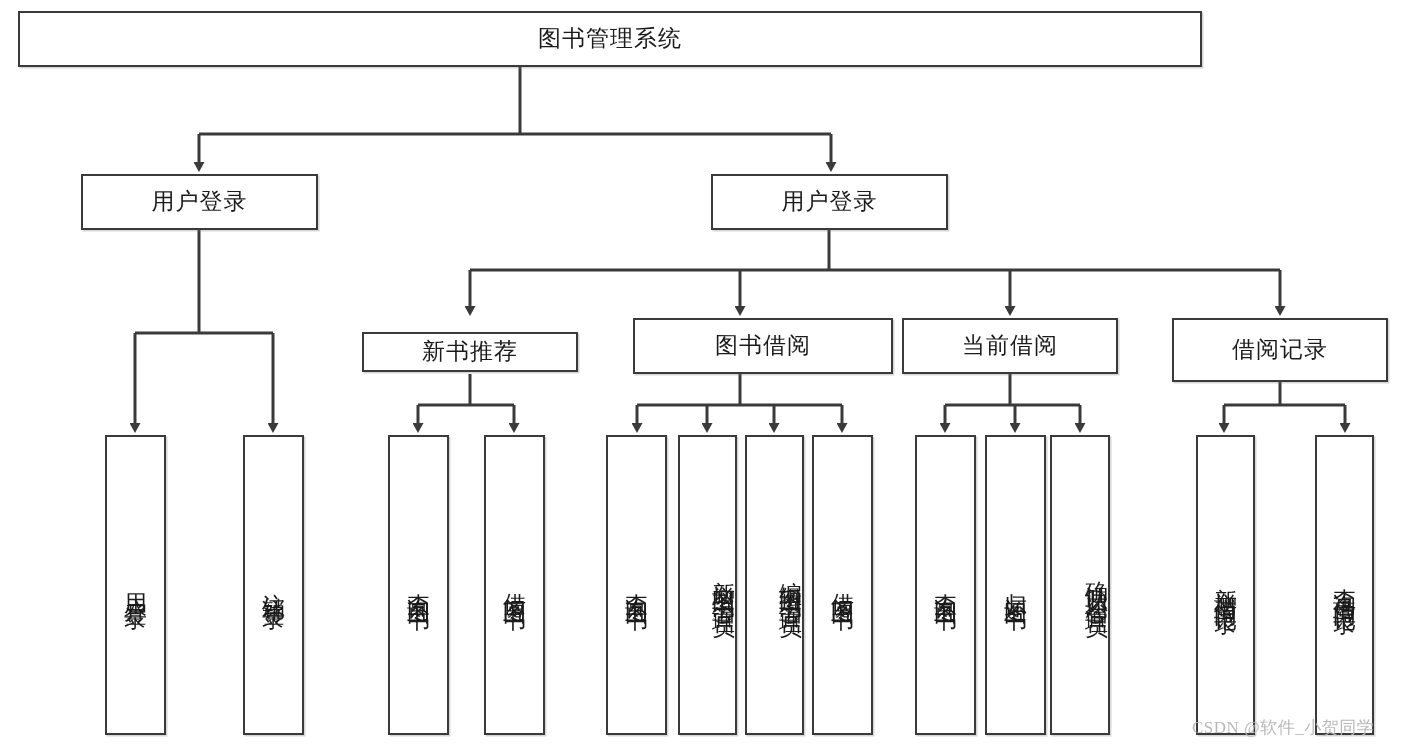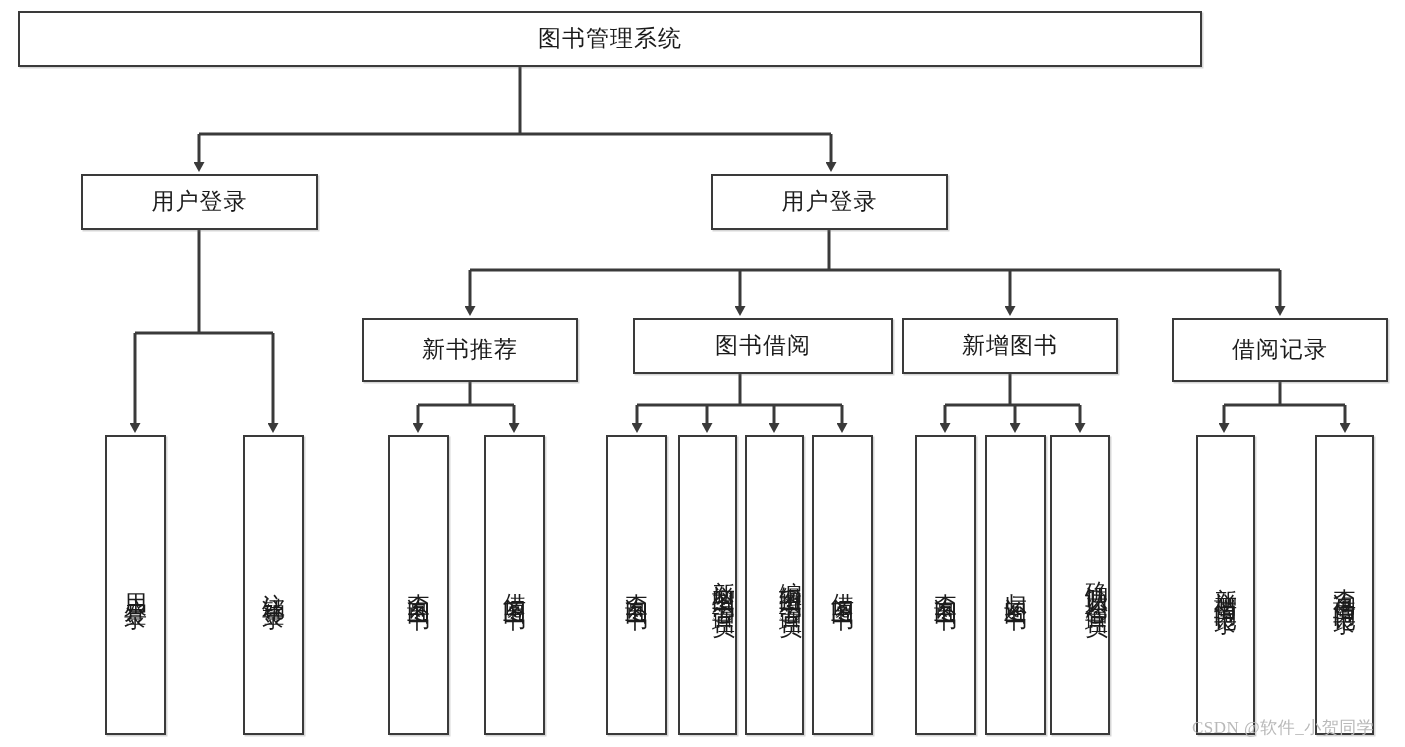--- a/index.html
+++ b/index.html
@@ -124,28 +124,28 @@
     <span>图书管理系统</span>
   </div>
 
   <div class="node h" style="left:81px; top:174px; width:237px; height:56px;">
     <span>用户登录</span>
   </div>
   <div class="node h" style="left:711px; top:174px; width:237px; height:56px;">
     <span>用户登录</span>
   </div>
 
-  <div class="node h" style="left:362px; top:318px; width:216px; height:64px;">
+  <div class="node h" style="left:362px; top:332px; width:216px; height:40px;">
     <span>新书推荐</span>
   </div>
   <div class="node h" style="left:633px; top:318px; width:260px; height:56px;">
     <span>图书借阅</span>
   </div>
   <div class="node h" style="left:902px; top:318px; width:216px; height:56px;">
-    <span>新增图书</span>
+    <span>当前借阅</span>
   </div>
   <div class="node h" style="left:1172px; top:318px; width:216px; height:64px;">
     <span>借阅记录</span>
   </div>
 
   <div class="node v mid" style="left:105px; top:435px; width:61px; height:300px;">
     <span>用户登录</span>
   </div>
   <div class="node v mid" style="left:243px; top:435px; width:61px; height:300px;">
     <span>注销登录</span>

